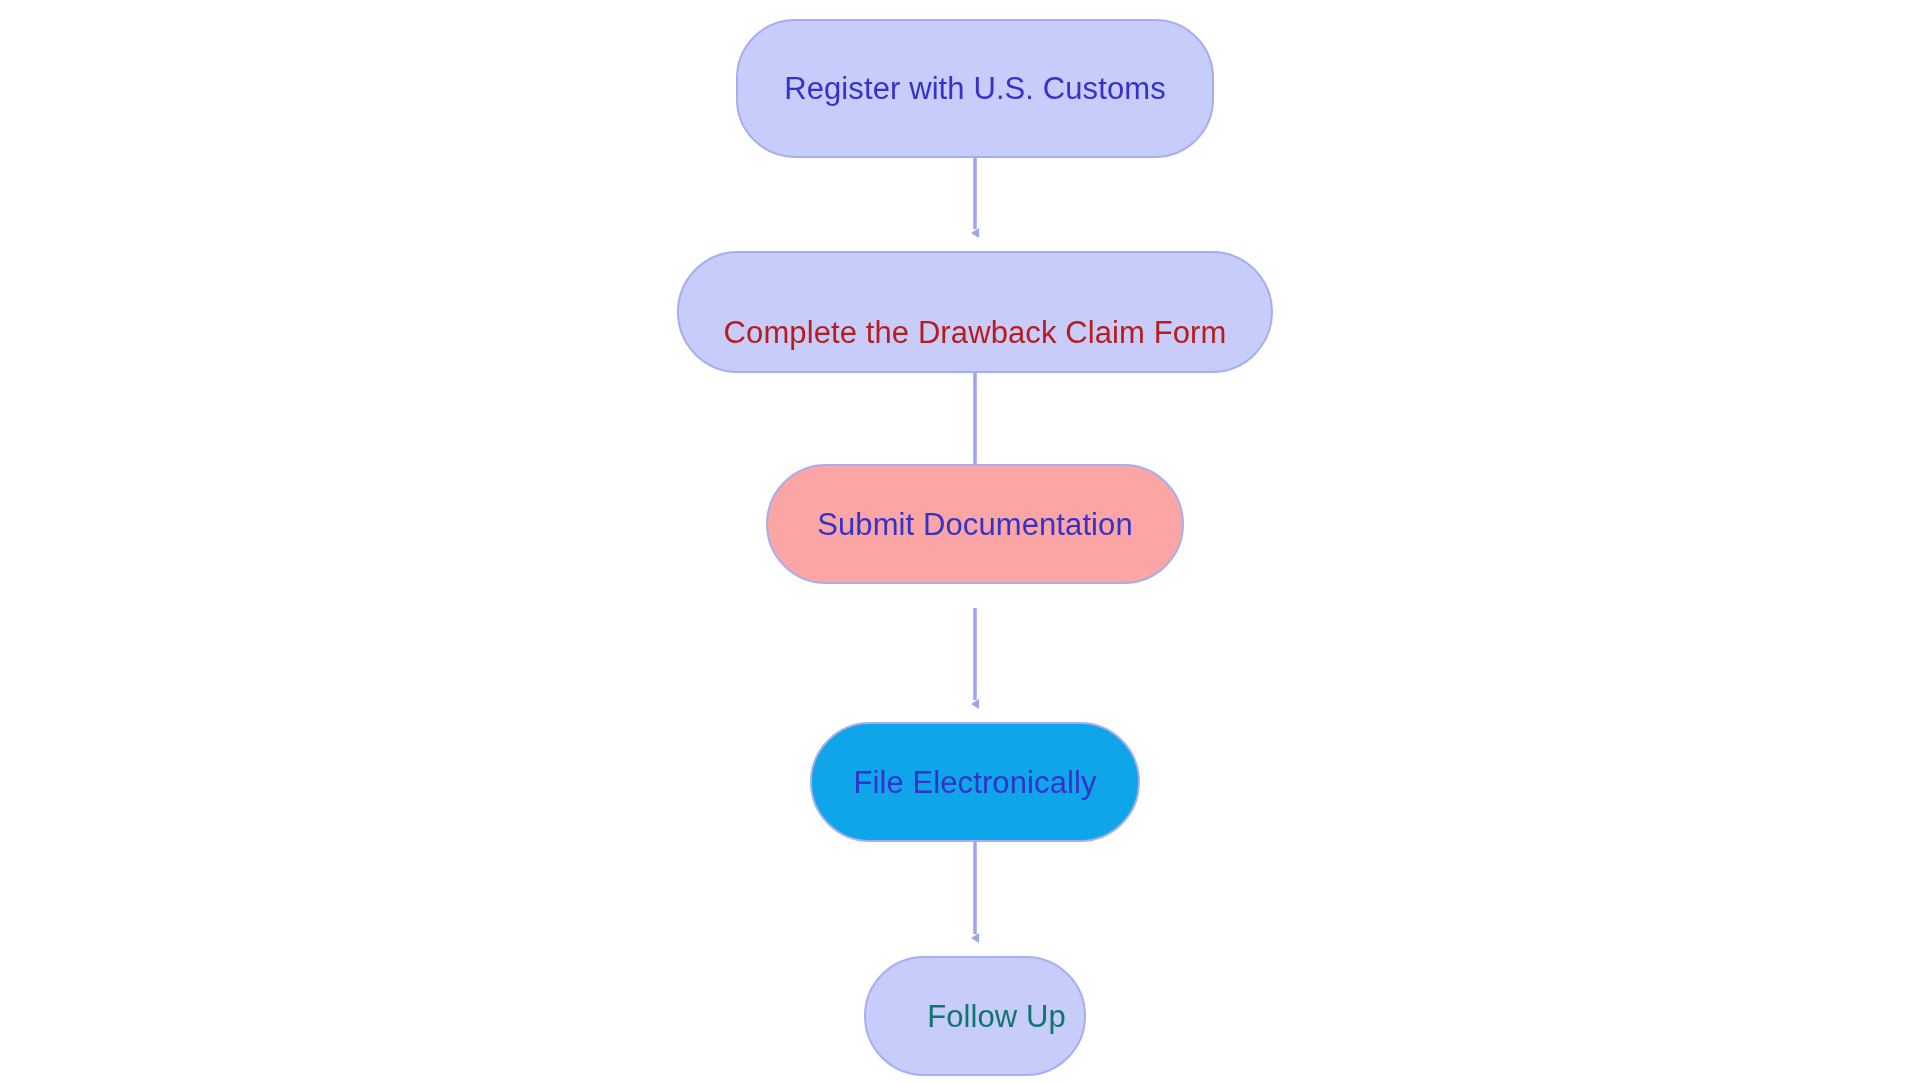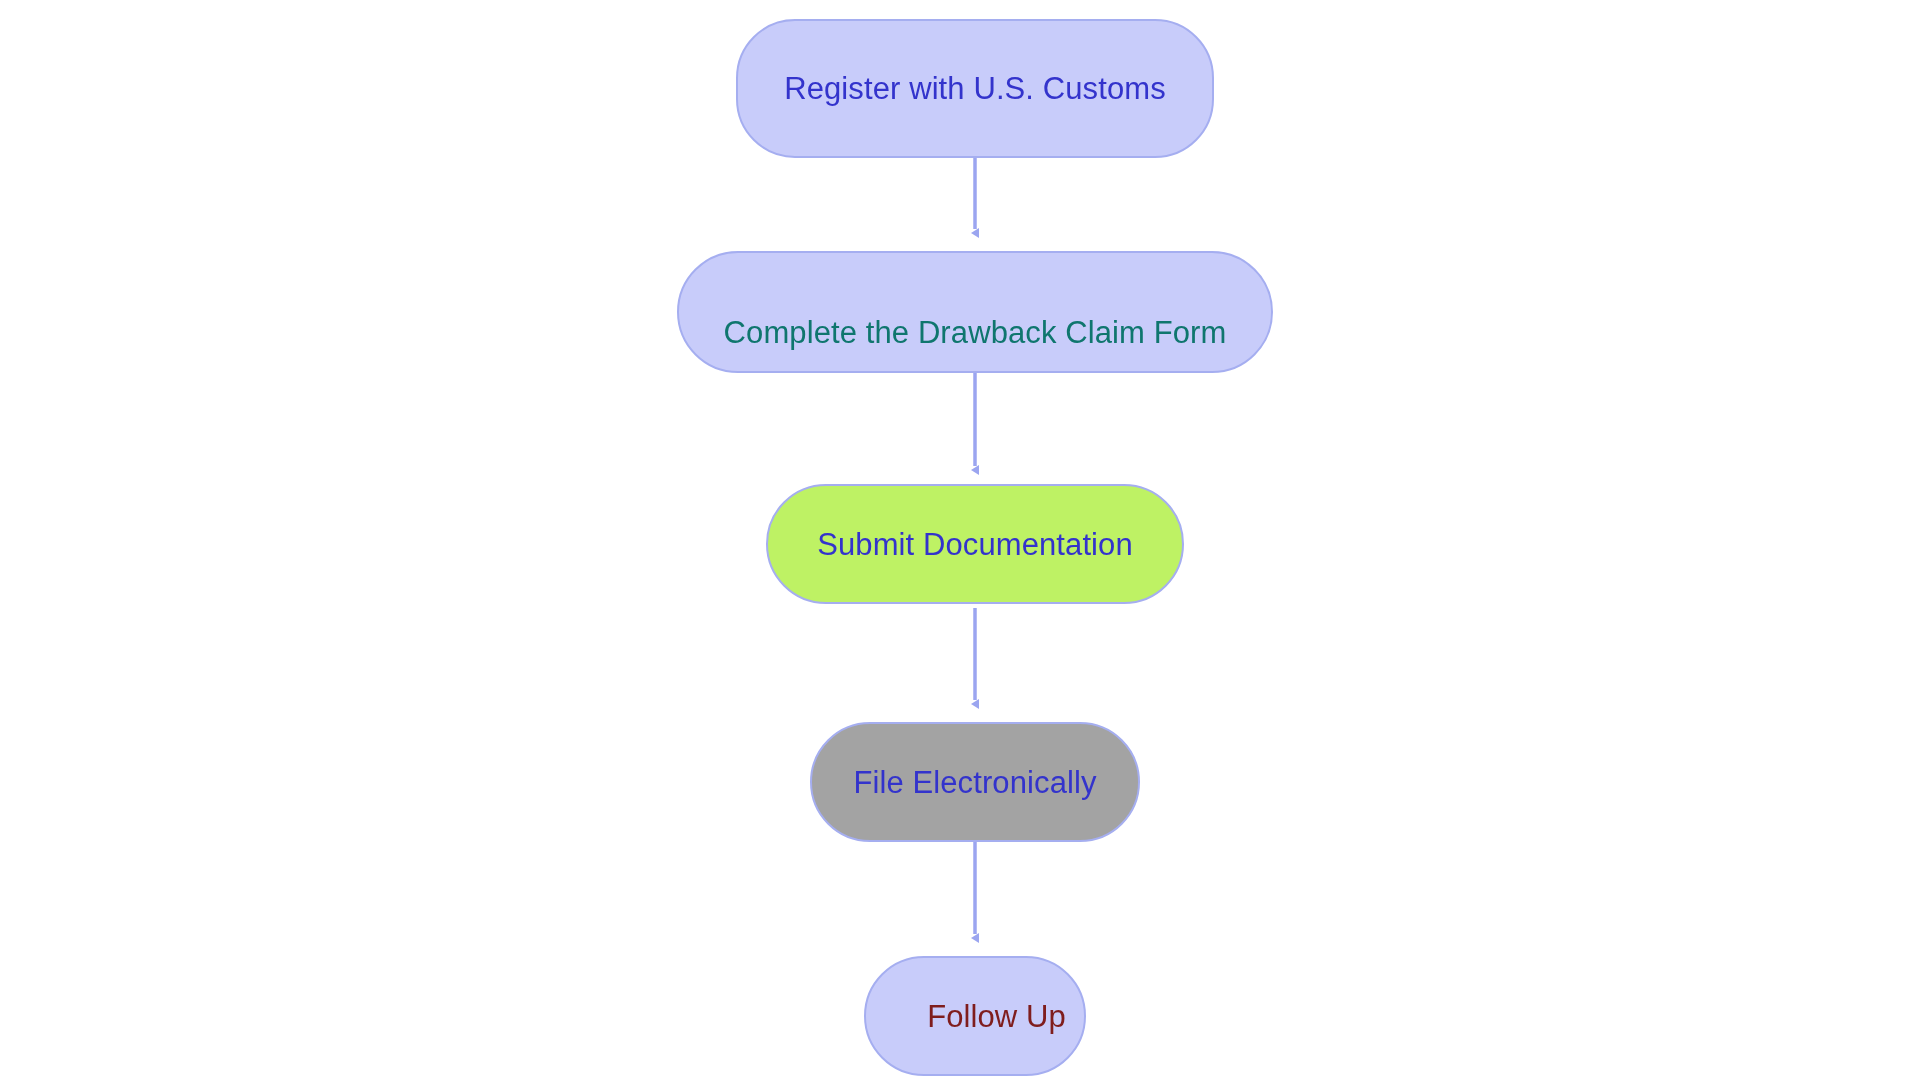--- a/index.html
+++ b/index.html
@@ -72,26 +72,26 @@
         <line x1="975" y1="608" x2="975" y2="700" stroke="#9ba5f0" stroke-width="3.5" marker-end="url(#arrowhead)"></line>
         <line x1="975" y1="842" x2="975" y2="934" stroke="#9ba5f0" stroke-width="3.5" marker-end="url(#arrowhead)"></line>
       </g>
   </svg>
 
   <div id="nodes-group">
       <div class="flow-node" style="left: 975px; top: 19px; width: 478px; height: 139px; background: rgb(200, 204, 250); border-color: rgb(165, 174, 240); border-radius: 59px;">
         <span class="flow-node-label" style="color: rgb(51, 51, 204);">Register with U.S. Customs</span>
       </div>
       <div class="flow-node" style="left: 975px; top: 251px; width: 596px; height: 122px; background: rgb(200, 204, 250); border-color: rgb(165, 174, 240); border-radius: 61px;">
-        <span class="flow-node-label" style="color: #0f766e; margin-top: 40px;">Complete the Drawback Claim Form</span>
+        <span class="flow-node-label" style="color: #b91c1c; margin-top: 40px;">Complete the Drawback Claim Form</span>
       </div>
-      <div class="flow-node" style="left: 975px; top: 484px; width: 418px; height: 120px; background: #bef264; border-color: rgb(165, 174, 240); border-radius: 60px;">
+      <div class="flow-node" style="left: 975px; top: 464px; width: 418px; height: 120px; background: #fca5a5; border-color: rgb(165, 174, 240); border-radius: 60px;">
         <span class="flow-node-label" style="color: rgb(51, 51, 204);">Submit Documentation</span>
       </div>
-      <div class="flow-node" style="left: 975px; top: 722px; width: 330px; height: 120px; background: #a3a3a3; border-color: rgb(165, 174, 240); border-radius: 60px;">
+      <div class="flow-node" style="left: 975px; top: 722px; width: 330px; height: 120px; background: #0ea5e9; border-color: rgb(165, 174, 240); border-radius: 60px;">
         <span class="flow-node-label" style="color: rgb(51, 51, 204);">File Electronically</span>
       </div>
       <div class="flow-node" style="left: 975px; top: 956px; width: 222px; height: 120px; background: rgb(200, 204, 250); border-color: rgb(165, 174, 240); border-radius: 60px;">
-        <span class="flow-node-label" style="color: #7f1d1d; margin-left: 43px;">Follow Up</span>
+        <span class="flow-node-label" style="color: #0f766e; margin-left: 43px;">Follow Up</span>
       </div>
     </div>
 
 </div>
 
 </body></html>

